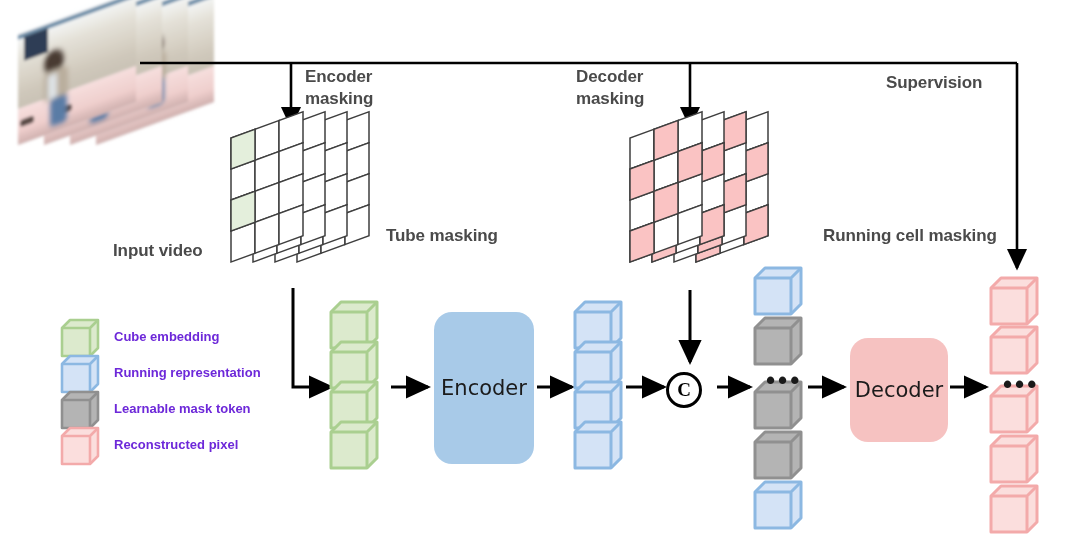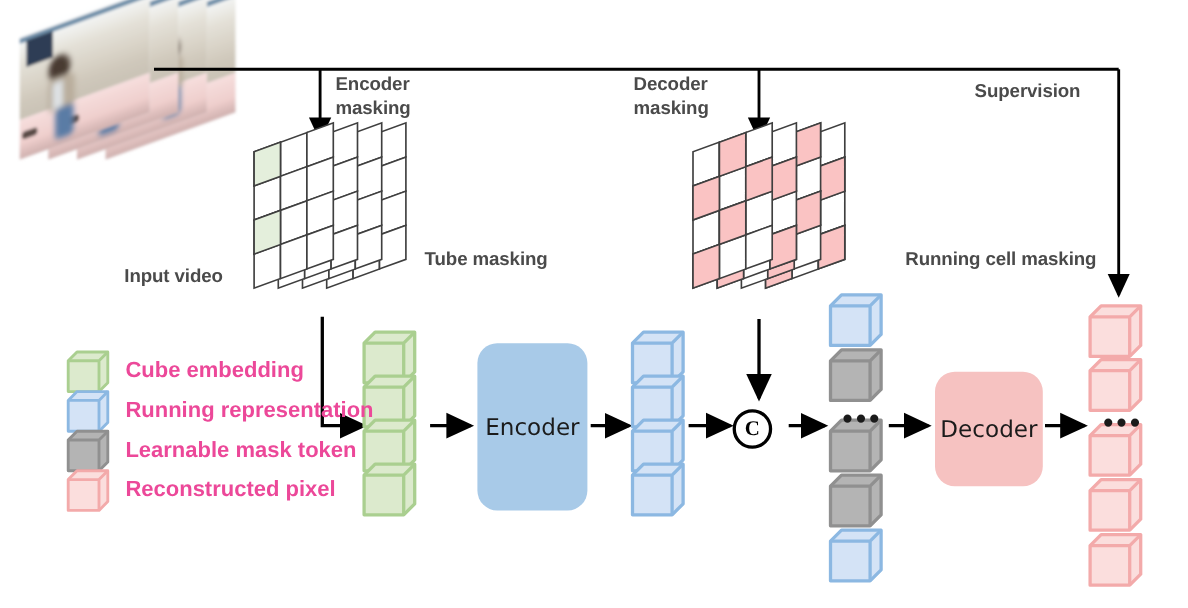--- a/index.html
+++ b/index.html
@@ -28,23 +28,23 @@
     position: absolute;
     color: #4a4a4a;
     font-weight: bold;
     font-size: 17px;
     line-height: 22px;
     white-space: pre-line;
     letter-spacing: -0.1px;
   }
   .legend-lbl {
     position: absolute;
-    color: #ec4899;
+    color: #6d28d9;
     font-weight: bold;
-    font-size: 20px;
+    font-size: 13px;
     line-height: 18px;
     white-space: nowrap;
   }
   .blockbox {
     position: absolute;
     border-radius: 18px;
     display: flex;
     align-items: center;
     justify-content: center;
     color: #1b1b1b;

